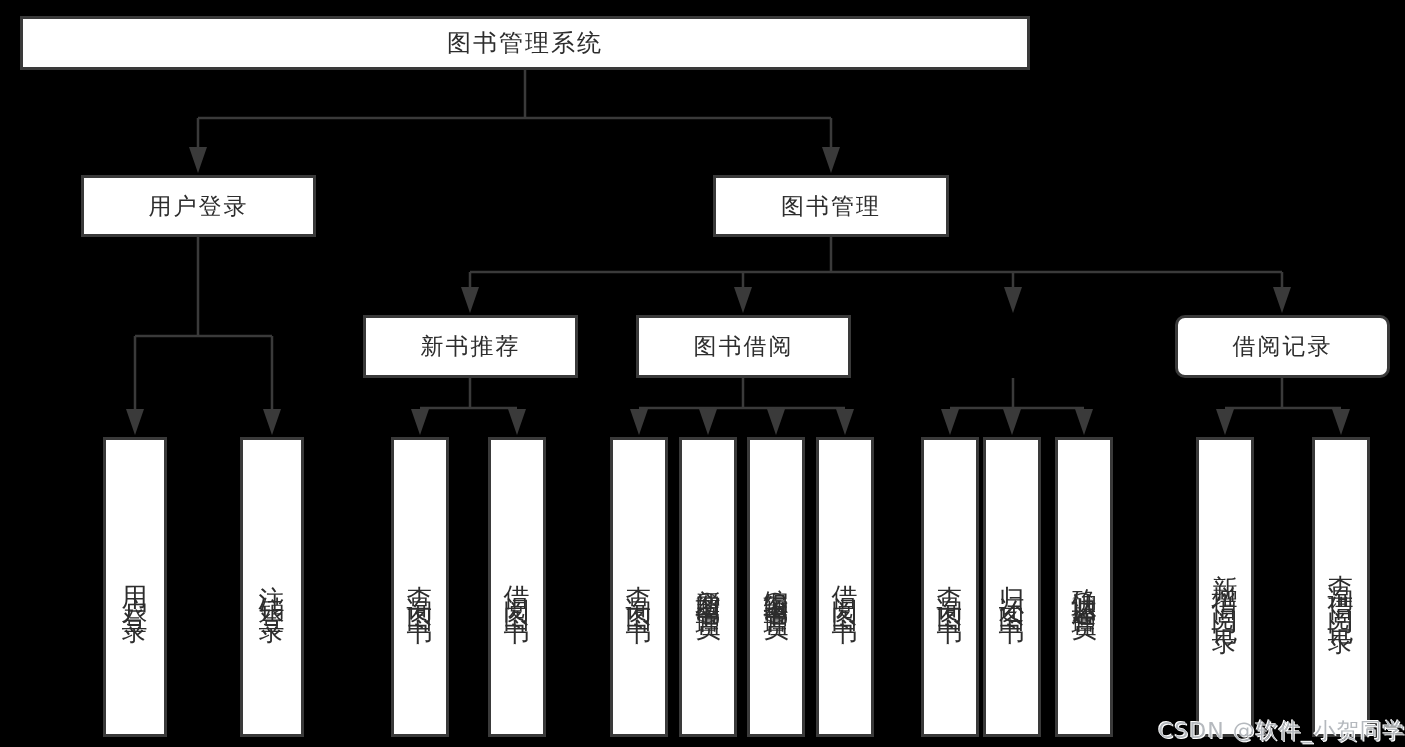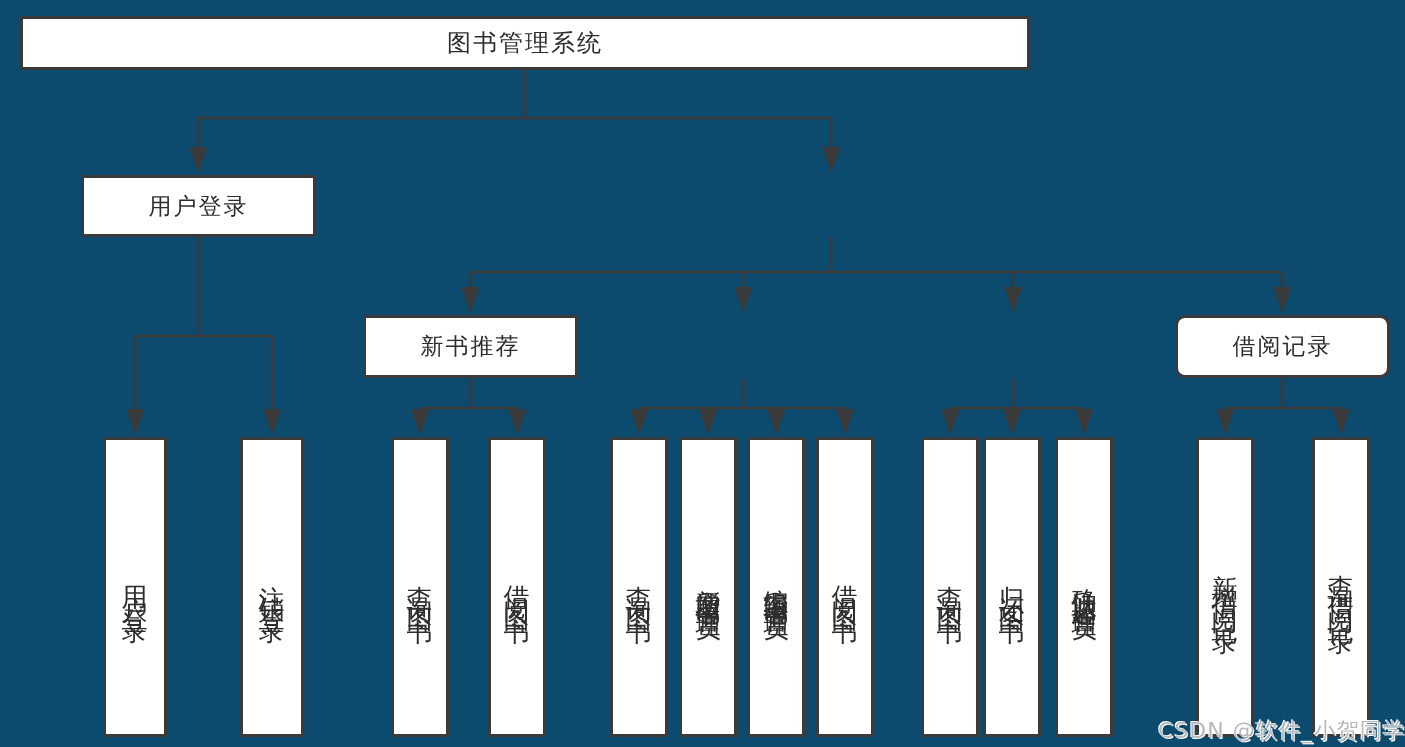--- a/index.html
+++ b/index.html
@@ -1,20 +1,20 @@
 <!DOCTYPE html>
 <html><head>
 <meta charset="utf-8">
 <style>
   html, body { margin: 0; padding: 0; background: #ffffff; }
   .stage {
     position: relative;
     width: 1405px;
     height: 747px;
-    background: #0c4a6e;
+    background: #000000;
     font-family: "DejaVu Sans", sans-serif;
     overflow: hidden;
   }
   .connectors {
     position: absolute;
     left: 0; top: 0;
     pointer-events: none;
   }
   .node {
     position: absolute;
@@ -96,23 +96,29 @@
     </g>
   </svg>
 
   <div class="node root-node" style="left:20px; top:16px; width:1010px; height:54px;">
     <span>图书管理系统</span>
   </div>
 
   <div class="node h-node" style="left:81px; top:175px; width:235px; height:62px;">
     <span>用户登录</span>
   </div>
+  <div class="node h-node" style="left:713px; top:175px; width:236px; height:62px;">
+    <span>图书管理</span>
+  </div>
 
   <div class="node h-node" style="left:363px; top:315px; width:215px; height:63px;text-align:right;">
     <span>新书推荐</span>
+  </div>
+  <div class="node h-node" style="left:636px; top:315px; width:215px; height:63px;">
+    <span>图书借阅</span>
   </div>
   <div class="node h-node" style="left:1175px; top:315px; width:215px; height:63px;border-radius:10px;">
     <span>借阅记录</span>
   </div>
 
   <div class="node leaf" style="left:103px; top:437px; width:64px; height:300px;">
     <span class="v-text">用户登录</span>
   </div>
   <div class="node leaf" style="left:240px; top:437px; width:64px; height:300px;">
     <span class="v-text">注销登录</span>

